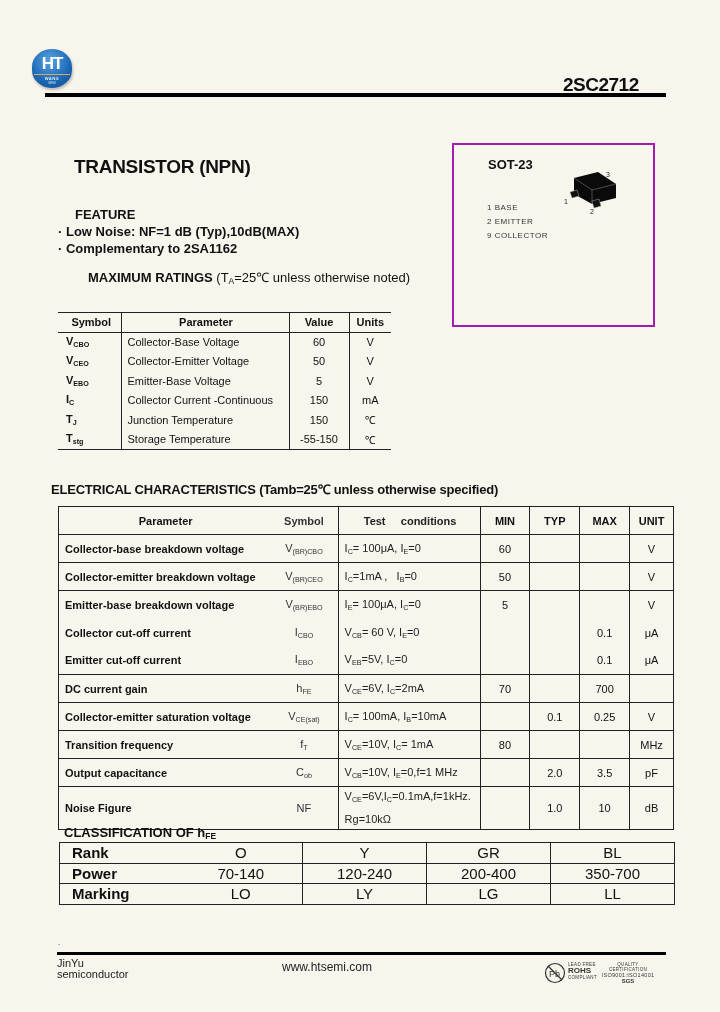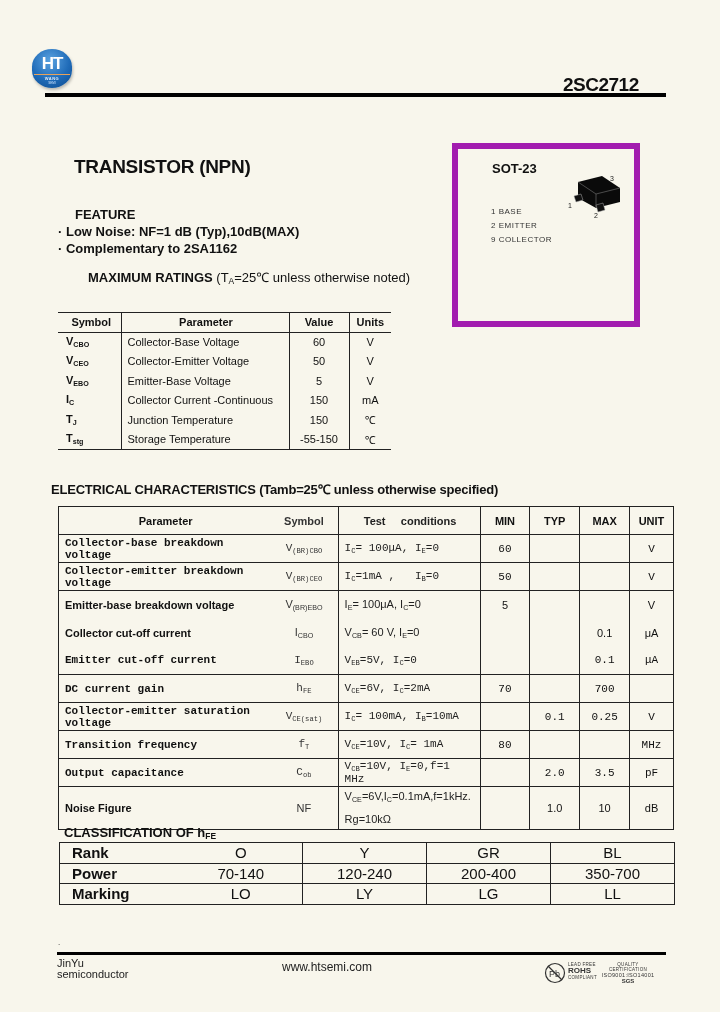--- a/index.html
+++ b/index.html
@@ -22,21 +22,21 @@
   #header-rule { left: 45px; top: 93px; width: 621px; height: 4px; background: #000; }
 
   #title { left: 74px; top: 156px; font-size: 19px; font-weight: bold; letter-spacing: -0.3px; }
   #feature-head { left: 55px; top: 207px; font-size: 13px; font-weight: bold; padding-left: 20px; }
   .feature-item { left: 58px; font-size: 13px; font-weight: bold; }
   #max-head { left: 49px; top: 268px; font-size: 13px; padding-left: 39px; }
   #max-head b { font-weight: bold; }
   sub { font-size: 0.65em; vertical-align: -0.25em; }
 
   
-  #pkg-box { left: 452px; top: 143px; width: 188px; height: 184px; border: 6px solid #a21caf; }
+  #pkg-box { left: 452px; top: 143px; width: 203px; height: 184px; border: 2px solid #a21caf; }
   #pkg-title { left: 34px; top: 12px; font-size: 13px; font-weight: bold; }
   .pin-label { left: 33px; font-size: 8px; letter-spacing: 0.5px; color: #333; }
   #chip { left: 108px; top: 23px; width: 56px; height: 46px; }
 
   
   table { border-collapse: collapse; }
   #max-table { left: 58px; top: 312px; width: 333px; font-size: 11px; }
   #max-table td, #max-table th { height: 19.5px; padding: 0 4px; }
   #max-table th { font-weight: bold; text-align: center; border-bottom: 1px solid #222; }
   #max-table tr:first-child th { border-top: 1px solid #222; }
@@ -53,21 +53,21 @@
   #elec-table td, #elec-table th { padding: 0 4px; border-left: 1px solid #222; }
   #elec-table th { height: 28px; font-weight: bold; text-align: center; border-bottom: 1px solid #222; }
   #elec-table td { height: 28px; text-align: center; }
   #elec-table .par { width: 213px; text-align: left; padding-left: 6px; font-weight: bold; border-left: none; }
   #elec-table th.par { text-align: center; border-left: none; }
   #elec-table .sym { width: 68px; border-left: none; color: #333; }
   #elec-table .cond { width: 142px; text-align: left; padding-left: 6px; color: #222; }
   #elec-table th.cond { text-align: center; }
   #elec-table .min, #elec-table .typ, #elec-table .max { width: 50px; }
   #elec-table .unit { width: 44px; }
-  #elec-table tr.rule td { border-bottom: 1px solid #222; font-family: Liberation Mono, monospace; }
+  #elec-table tr.rule td { border-bottom: 1px solid #222; }
   #elec-table tr.tall td { height: 38px; }
 
   #class-head { left: 64px; top: 825px; font-size: 13px; font-weight: bold; }
   #class-table { left: 59px; top: 842px; width: 616px; font-size: 15px; border: 1px solid #222; }
   #class-table td { height: 20.5px; border: 1px solid #222; text-align: center; }
   #class-table td.lbl { width: 120px; text-align: left; padding-left: 12px; font-weight: bold; border-right: none; }
   #class-table td.first { border-left: none; width: 123px; }
 
   
   #footer-dot { left: 58px; top: 938px; font-size: 8px; }

